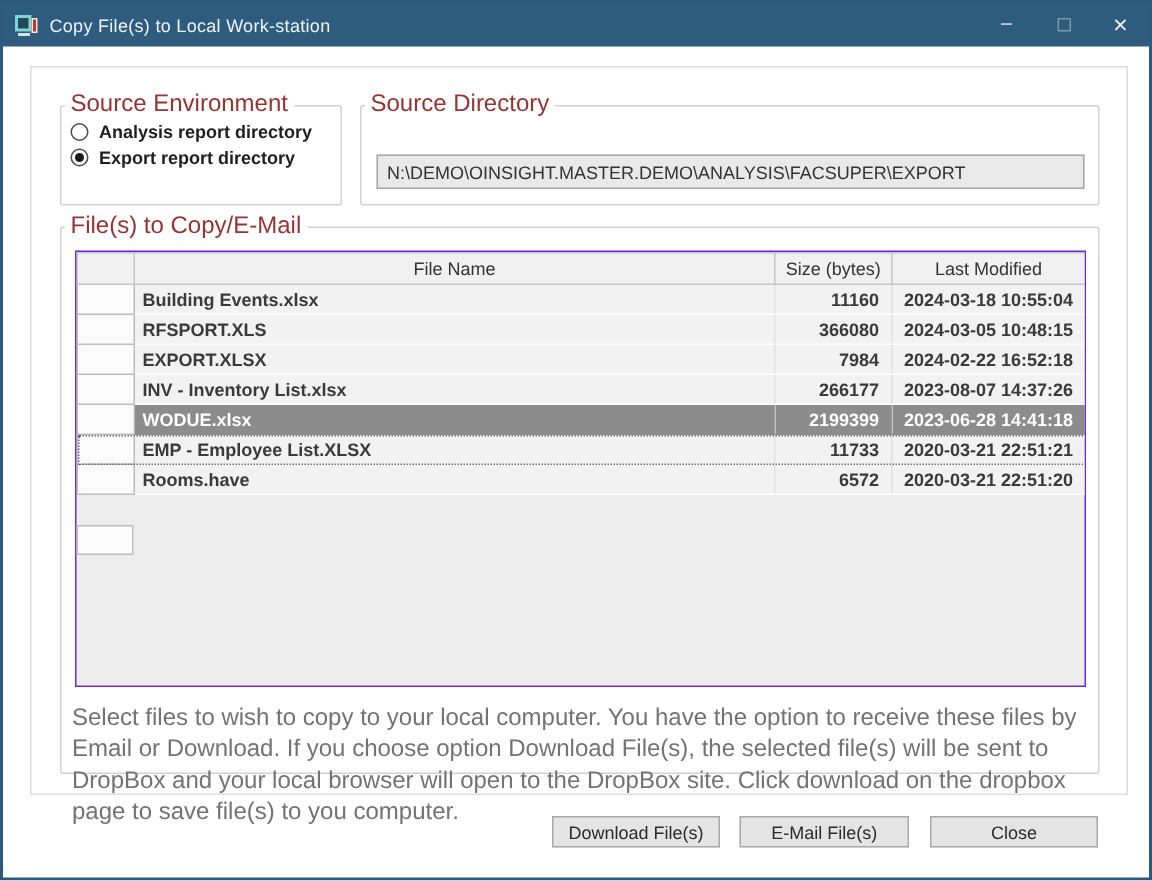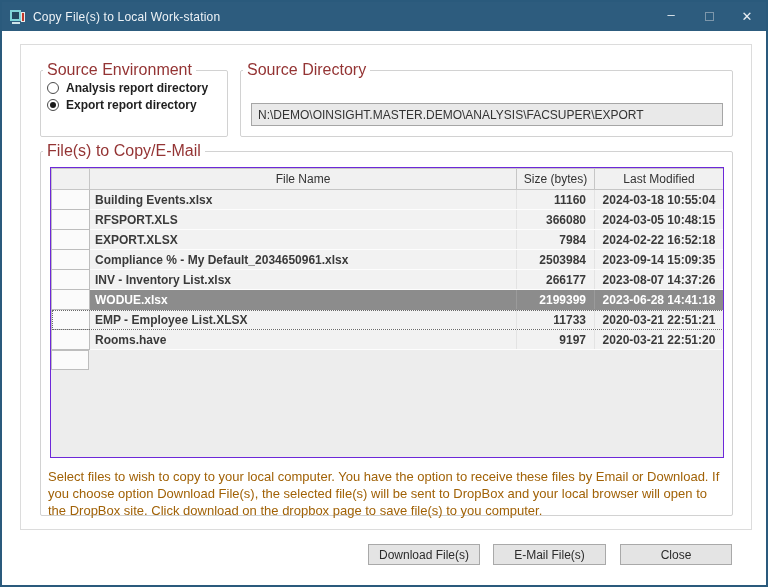--- a/index.html
+++ b/index.html
@@ -75,21 +75,21 @@
   td.c-date { text-align:center; }
   tr.selected td.data { background:#8c8c8c; color:#ffffff; border-bottom-color:#8c8c8c; border-right-color:#9b9b9b; }
   tr.focused { outline:1px dotted #6a6a6a; outline-offset:-1px; }
   .extra-rowhdr {
     position:absolute; left:0px; top:182px; width:38px; height:20px;
     background:#fbfbfb; border:1px solid #bdbdbd;
   }
   
   .instructions {
     position:absolute; left:7px; top:308px; width:680px;
-    color:#a16207; line-height:1.32; font-size:13px;
+    color:#737373; line-height:1.32; font-size:16px;
   }
   
   .btn {
     position:absolute; top:542px; height:21px;
     background:#e4e4e4; border:1px solid #a9a9a9;
     font-family:"Liberation Sans","DejaVu Sans",sans-serif; font-size:12px; color:#2b2b2b;
     display:flex; align-items:center; justify-content:center; cursor:default;
   }
   .btn-download { left:366px; width:112px; }
   .btn-email   { left:491px; width:113px; }
@@ -172,46 +172,40 @@
     <td class="data c-date">2024-03-05 10:48:15</td>
   </tr>
               <tr>
     <td class="rowhdr"></td>
     <td class="data c-name">EXPORT.XLSX</td>
     <td class="data c-size">7984</td>
     <td class="data c-date">2024-02-22 16:52:18</td>
   </tr>
               <tr>
     <td class="rowhdr"></td>
-    <td class="data c-name">Compliance % - My Default_2034650961.xlsx</td>
-    <td class="data c-size">2503984</td>
-    <td class="data c-date">2023-09-14 15:09:35</td>
-  </tr>
-              <tr>
-    <td class="rowhdr"></td>
     <td class="data c-name">INV - Inventory List.xlsx</td>
     <td class="data c-size">266177</td>
     <td class="data c-date">2023-08-07 14:37:26</td>
   </tr>
               <tr class="selected">
     <td class="rowhdr"></td>
     <td class="data c-name">WODUE.xlsx</td>
     <td class="data c-size">2199399</td>
     <td class="data c-date">2023-06-28 14:41:18</td>
   </tr>
               <tr class="focused">
     <td class="rowhdr"></td>
     <td class="data c-name">EMP - Employee List.XLSX</td>
     <td class="data c-size">11733</td>
     <td class="data c-date">2020-03-21 22:51:21</td>
   </tr>
               <tr>
     <td class="rowhdr"></td>
     <td class="data c-name">Rooms.have</td>
-    <td class="data c-size">9197</td>
+    <td class="data c-size">6572</td>
     <td class="data c-date">2020-03-21 22:51:20</td>
   </tr>
             </tbody>
         </table>
         <div class="extra-rowhdr"></div>
       </div>
 
       <div class="instructions">Select files to wish to copy to your local computer.  You have the option to receive these files by Email or Download.  If you choose option Download File(s), the selected file(s) will be sent to DropBox and your local browser will open to the DropBox site.  Click download on the dropbox page to save file(s) to you computer.</div>
     </fieldset>
   </div>

